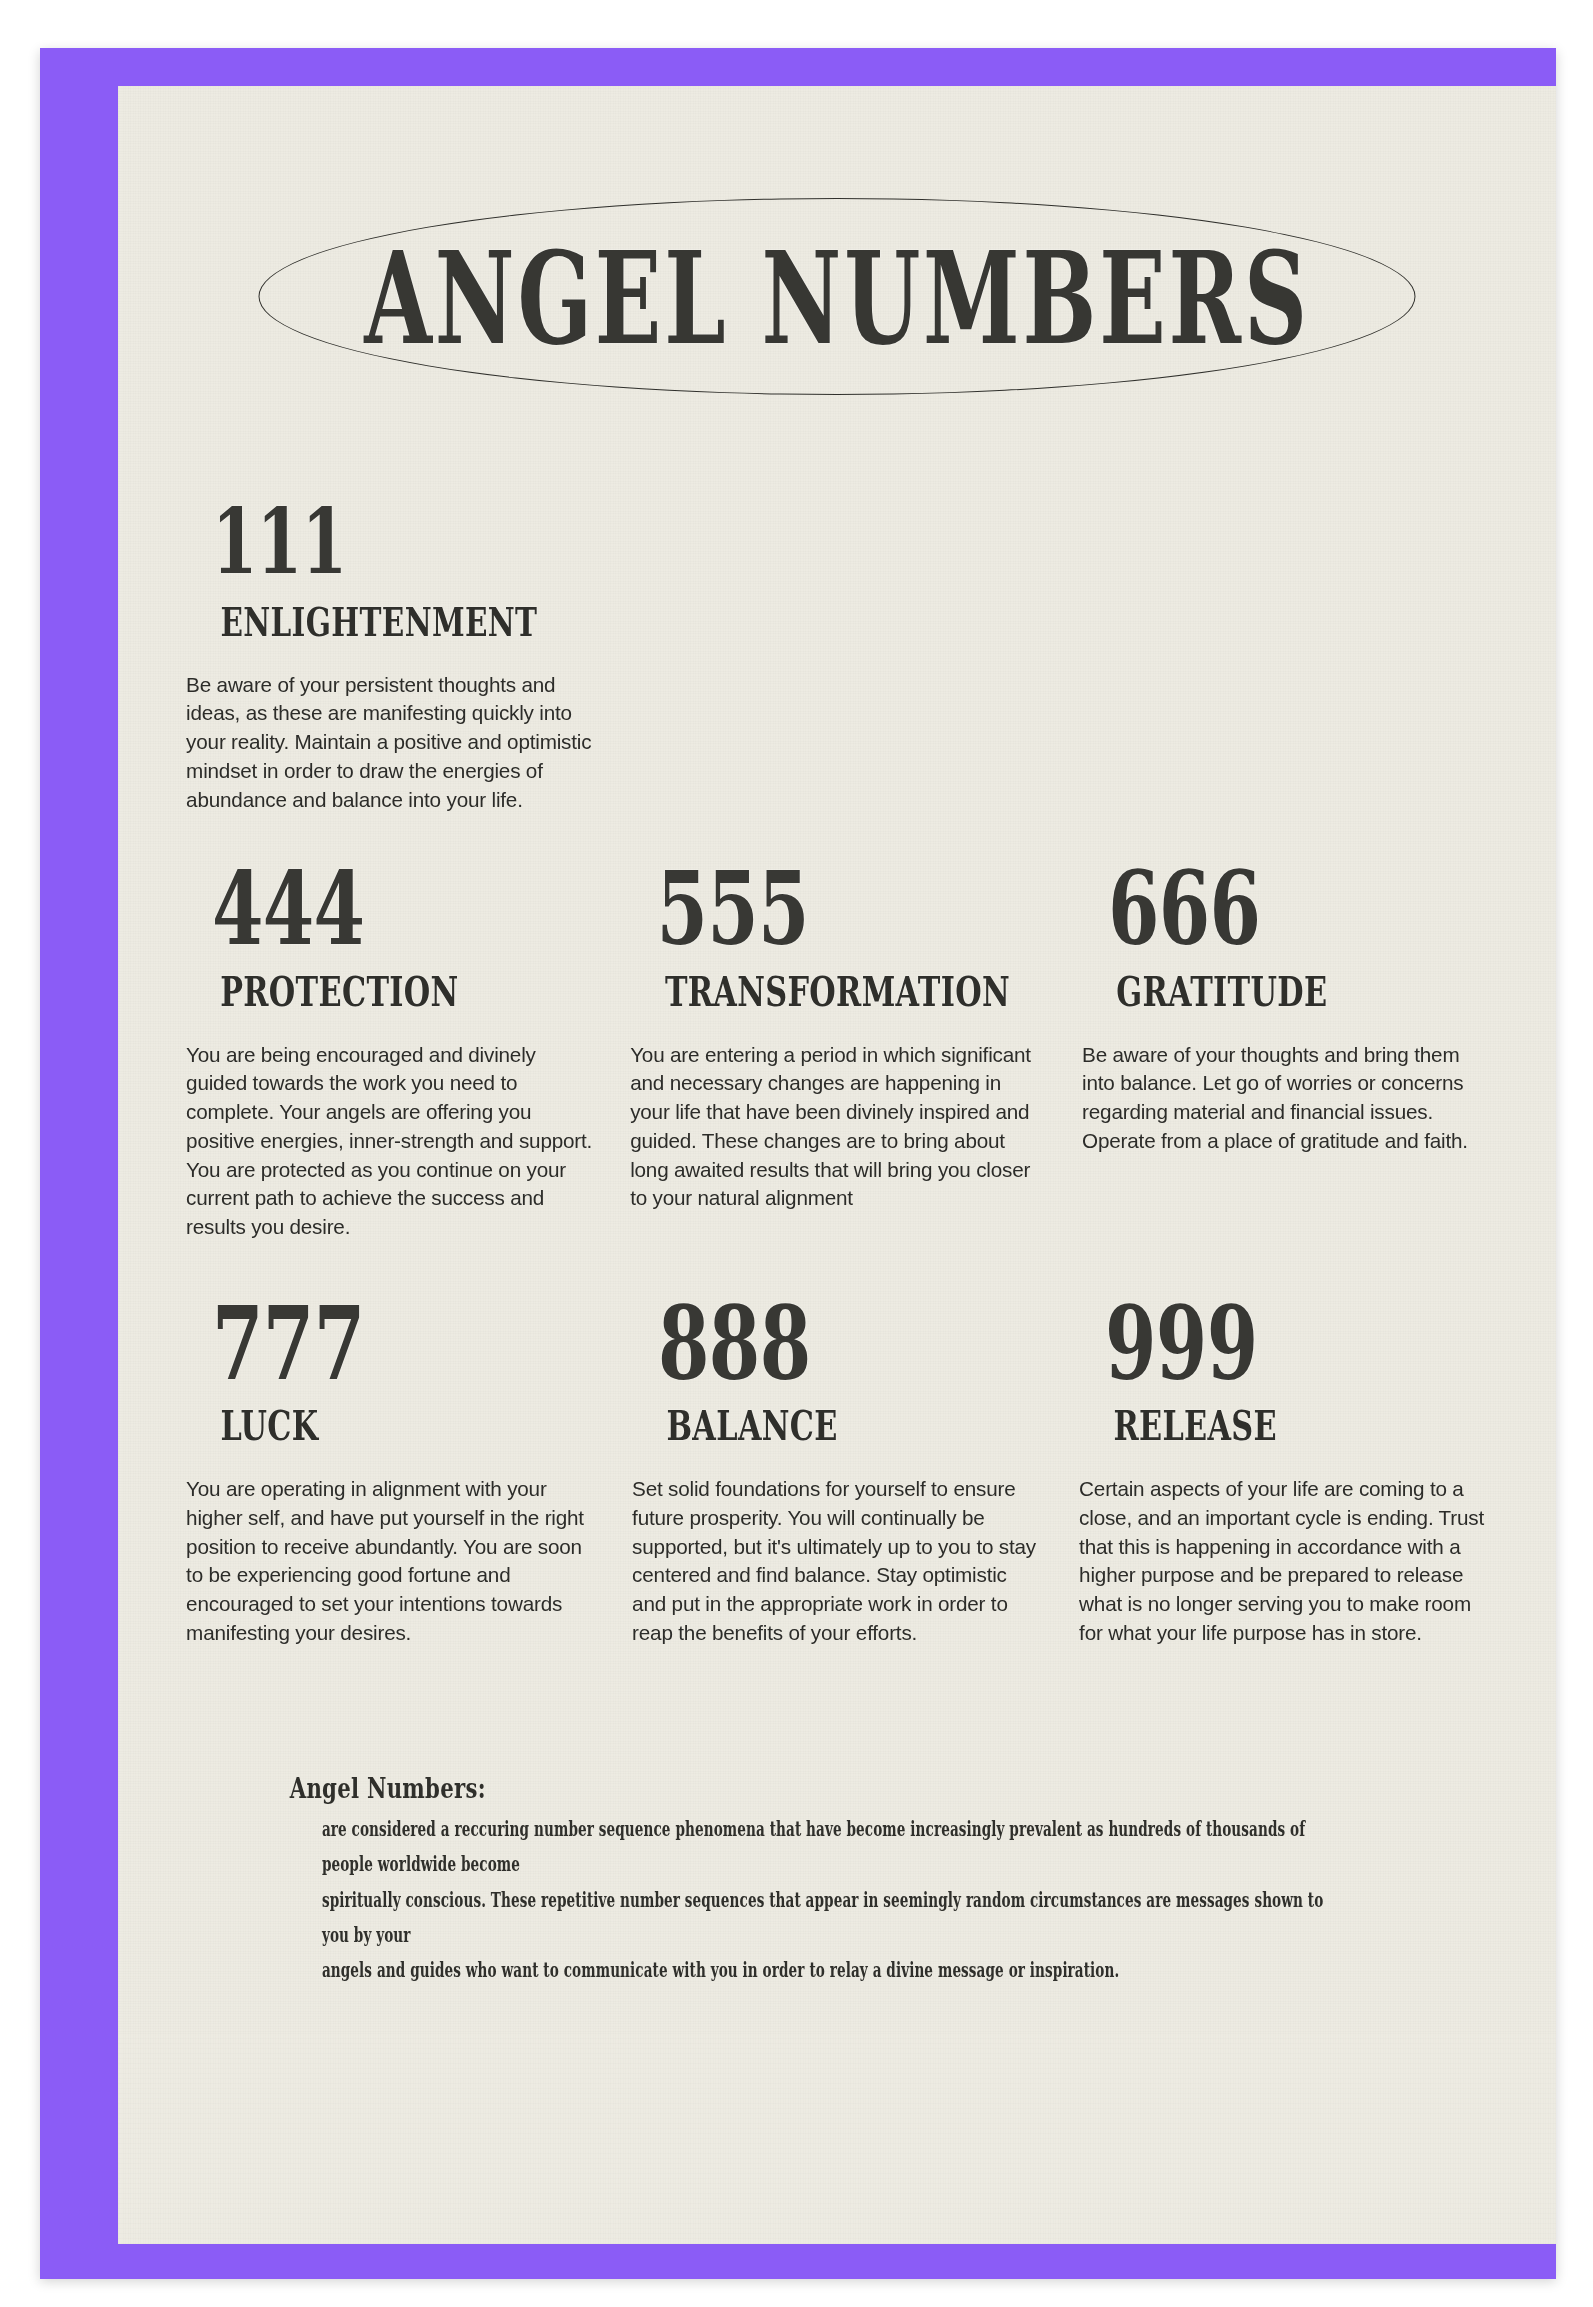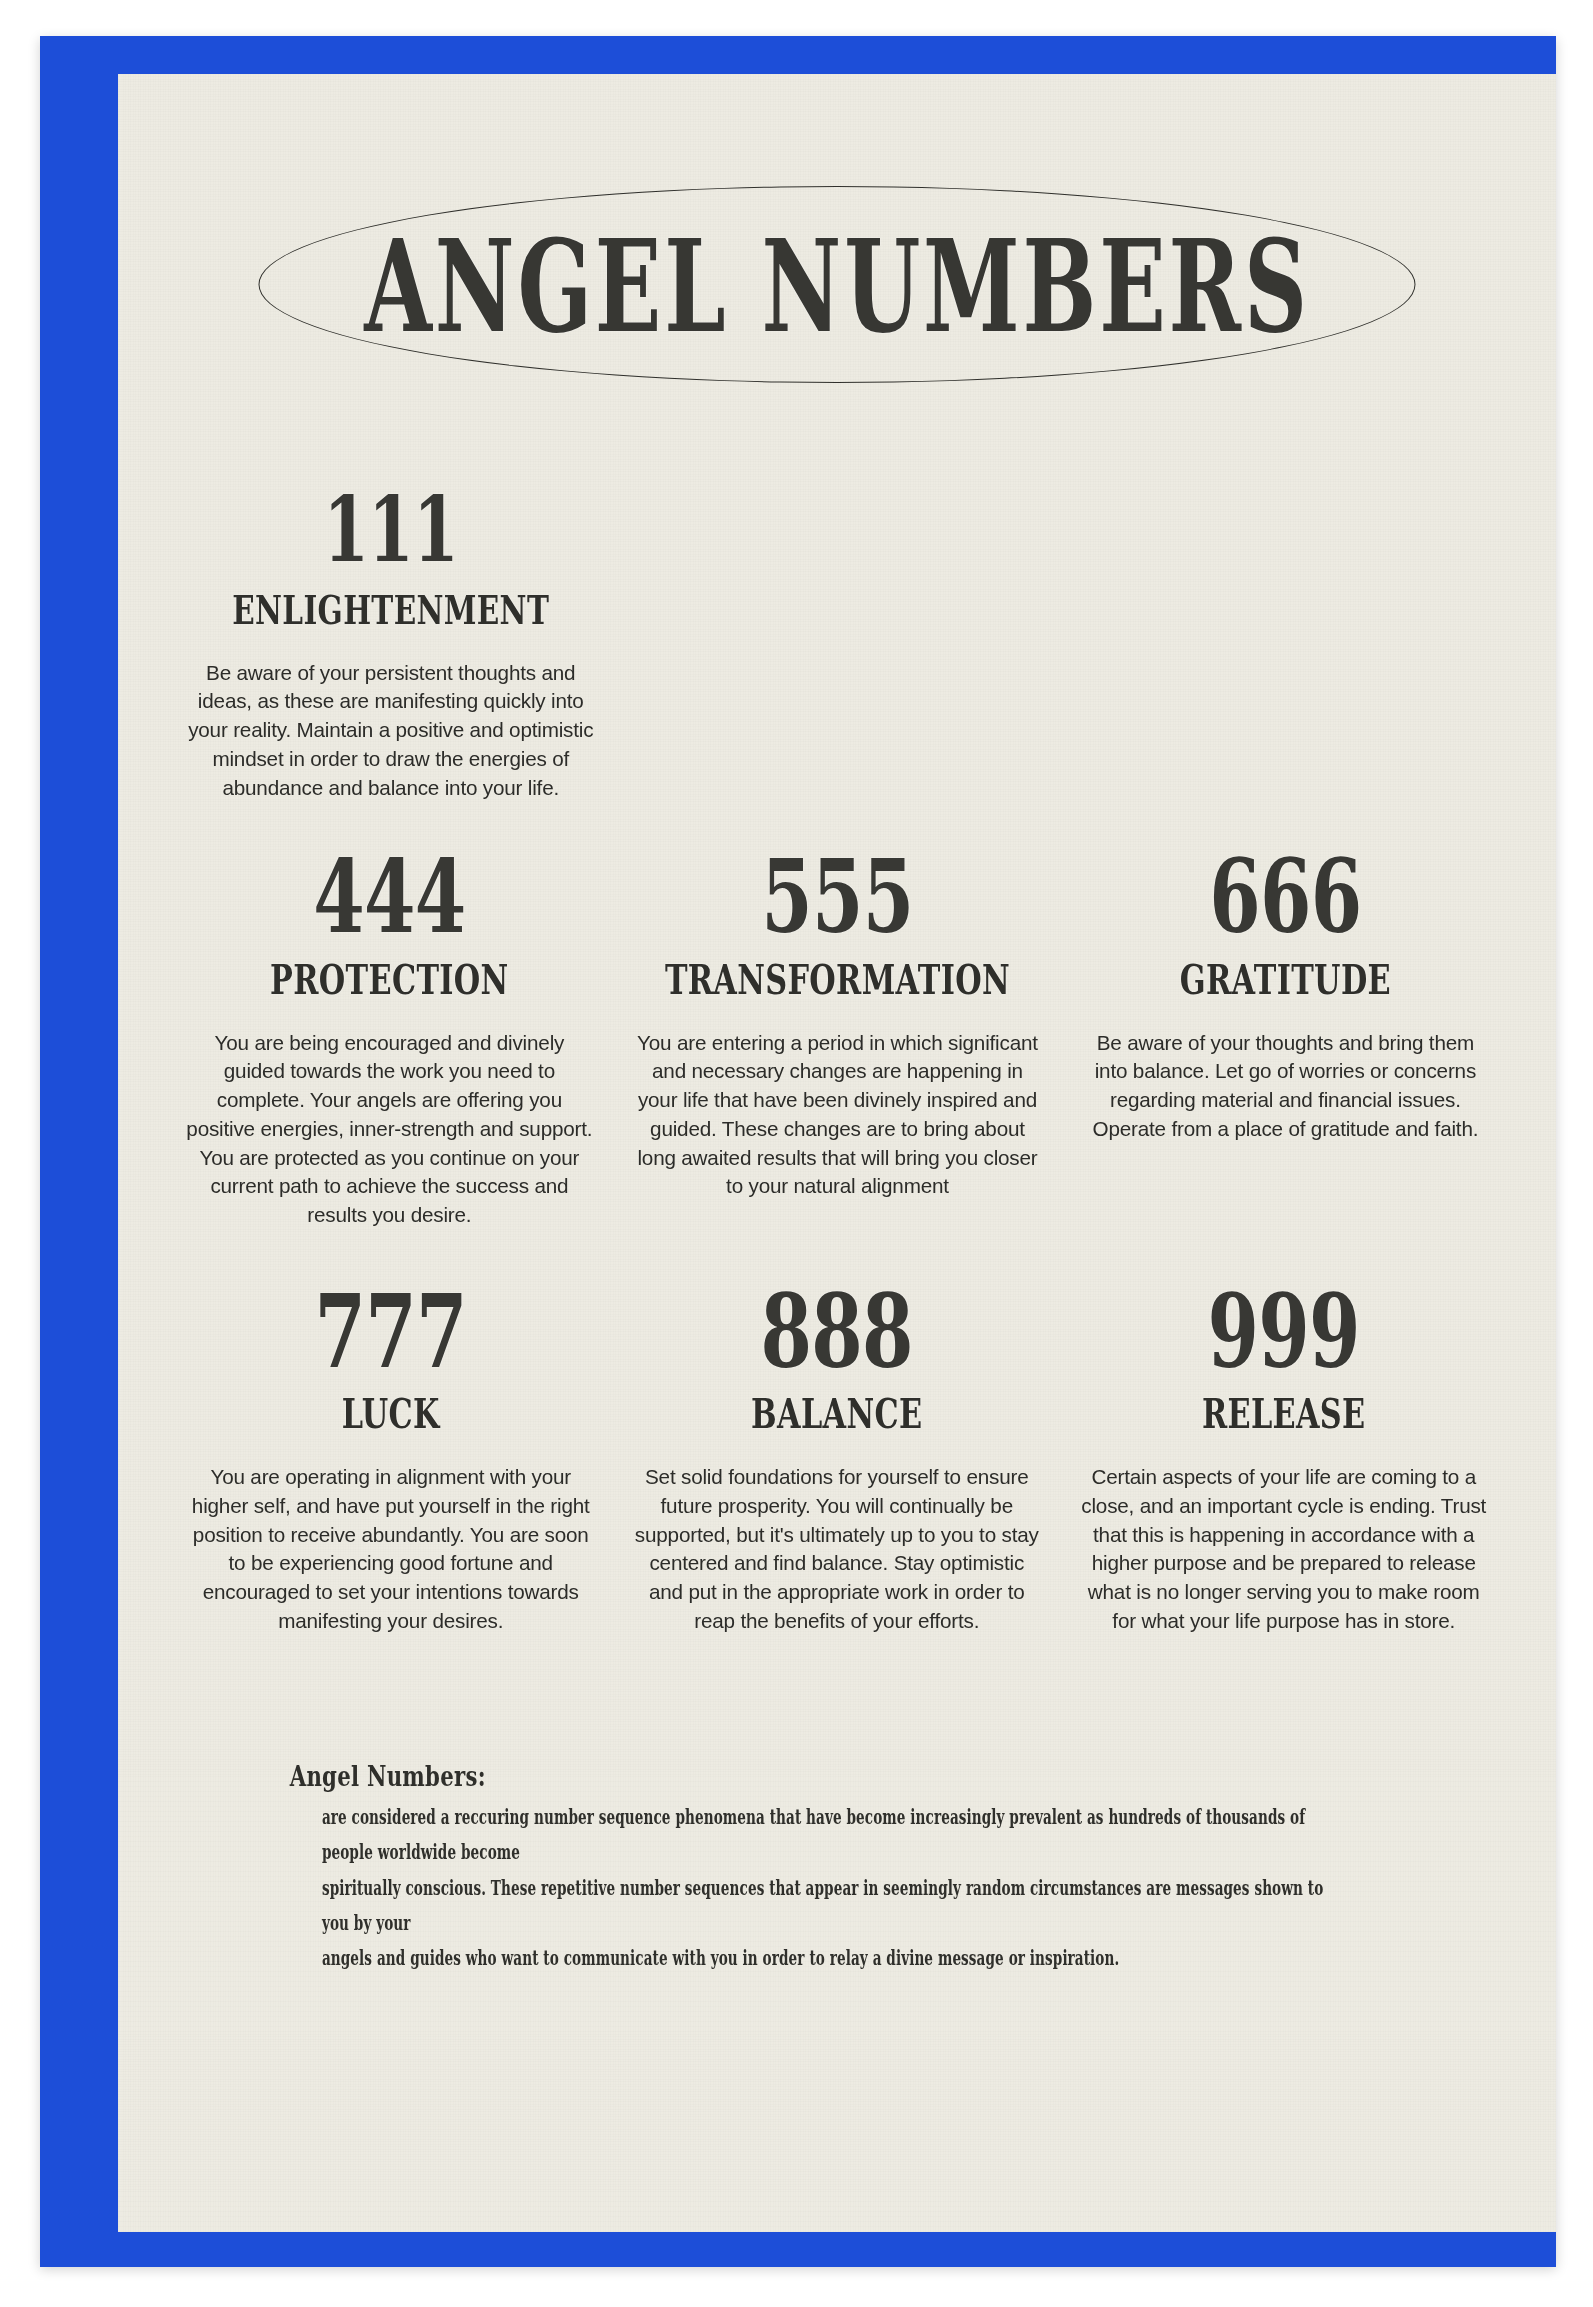--- a/index.html
+++ b/index.html
@@ -20,24 +20,24 @@
     position: absolute;
     left: 0; top: 0;
     width: 1593px;
     height: 2307px;
     background: #ffffff;
     box-sizing: border-box;
   }
   .mat {
     position: absolute;
     left: 40px;
-    top: 36px;
+    top: 48px;
     width: 1516px;
     height: 2231px;
-    background: #1d4ed8;
+    background: #8b5cf6;
     box-shadow: 0 2.5px 11.6px rgba(0,0,0,0.18);
     box-sizing: border-box;
   }
 
   
   .poster {
     position: absolute;
     left: 78px;
     top: 38px;
     width: 1438px;
@@ -91,21 +91,21 @@
     width: 1322px;
     display: grid;
     grid-template-columns: 1fr 1fr 1fr;
     column-gap: 18px;
   }
   .row-1 { margin-top: 50px; }
   .row-2 { margin-top: 43px; }
   .row-3 { margin-top: 50px; }
 
   .card {
-    text-align: center;
+    text-align: left;
     padding: 0 6.6px;
   }
   .card-number {
     font-family: "DejaVu Serif", "Liberation Serif", serif;
     font-weight: bold;
     font-size: 76px;
     line-height: 1.02;
     color: #383834;
     letter-spacing: -0.8px;
     transform: scaleX(0.86) scaleY(1.18);

